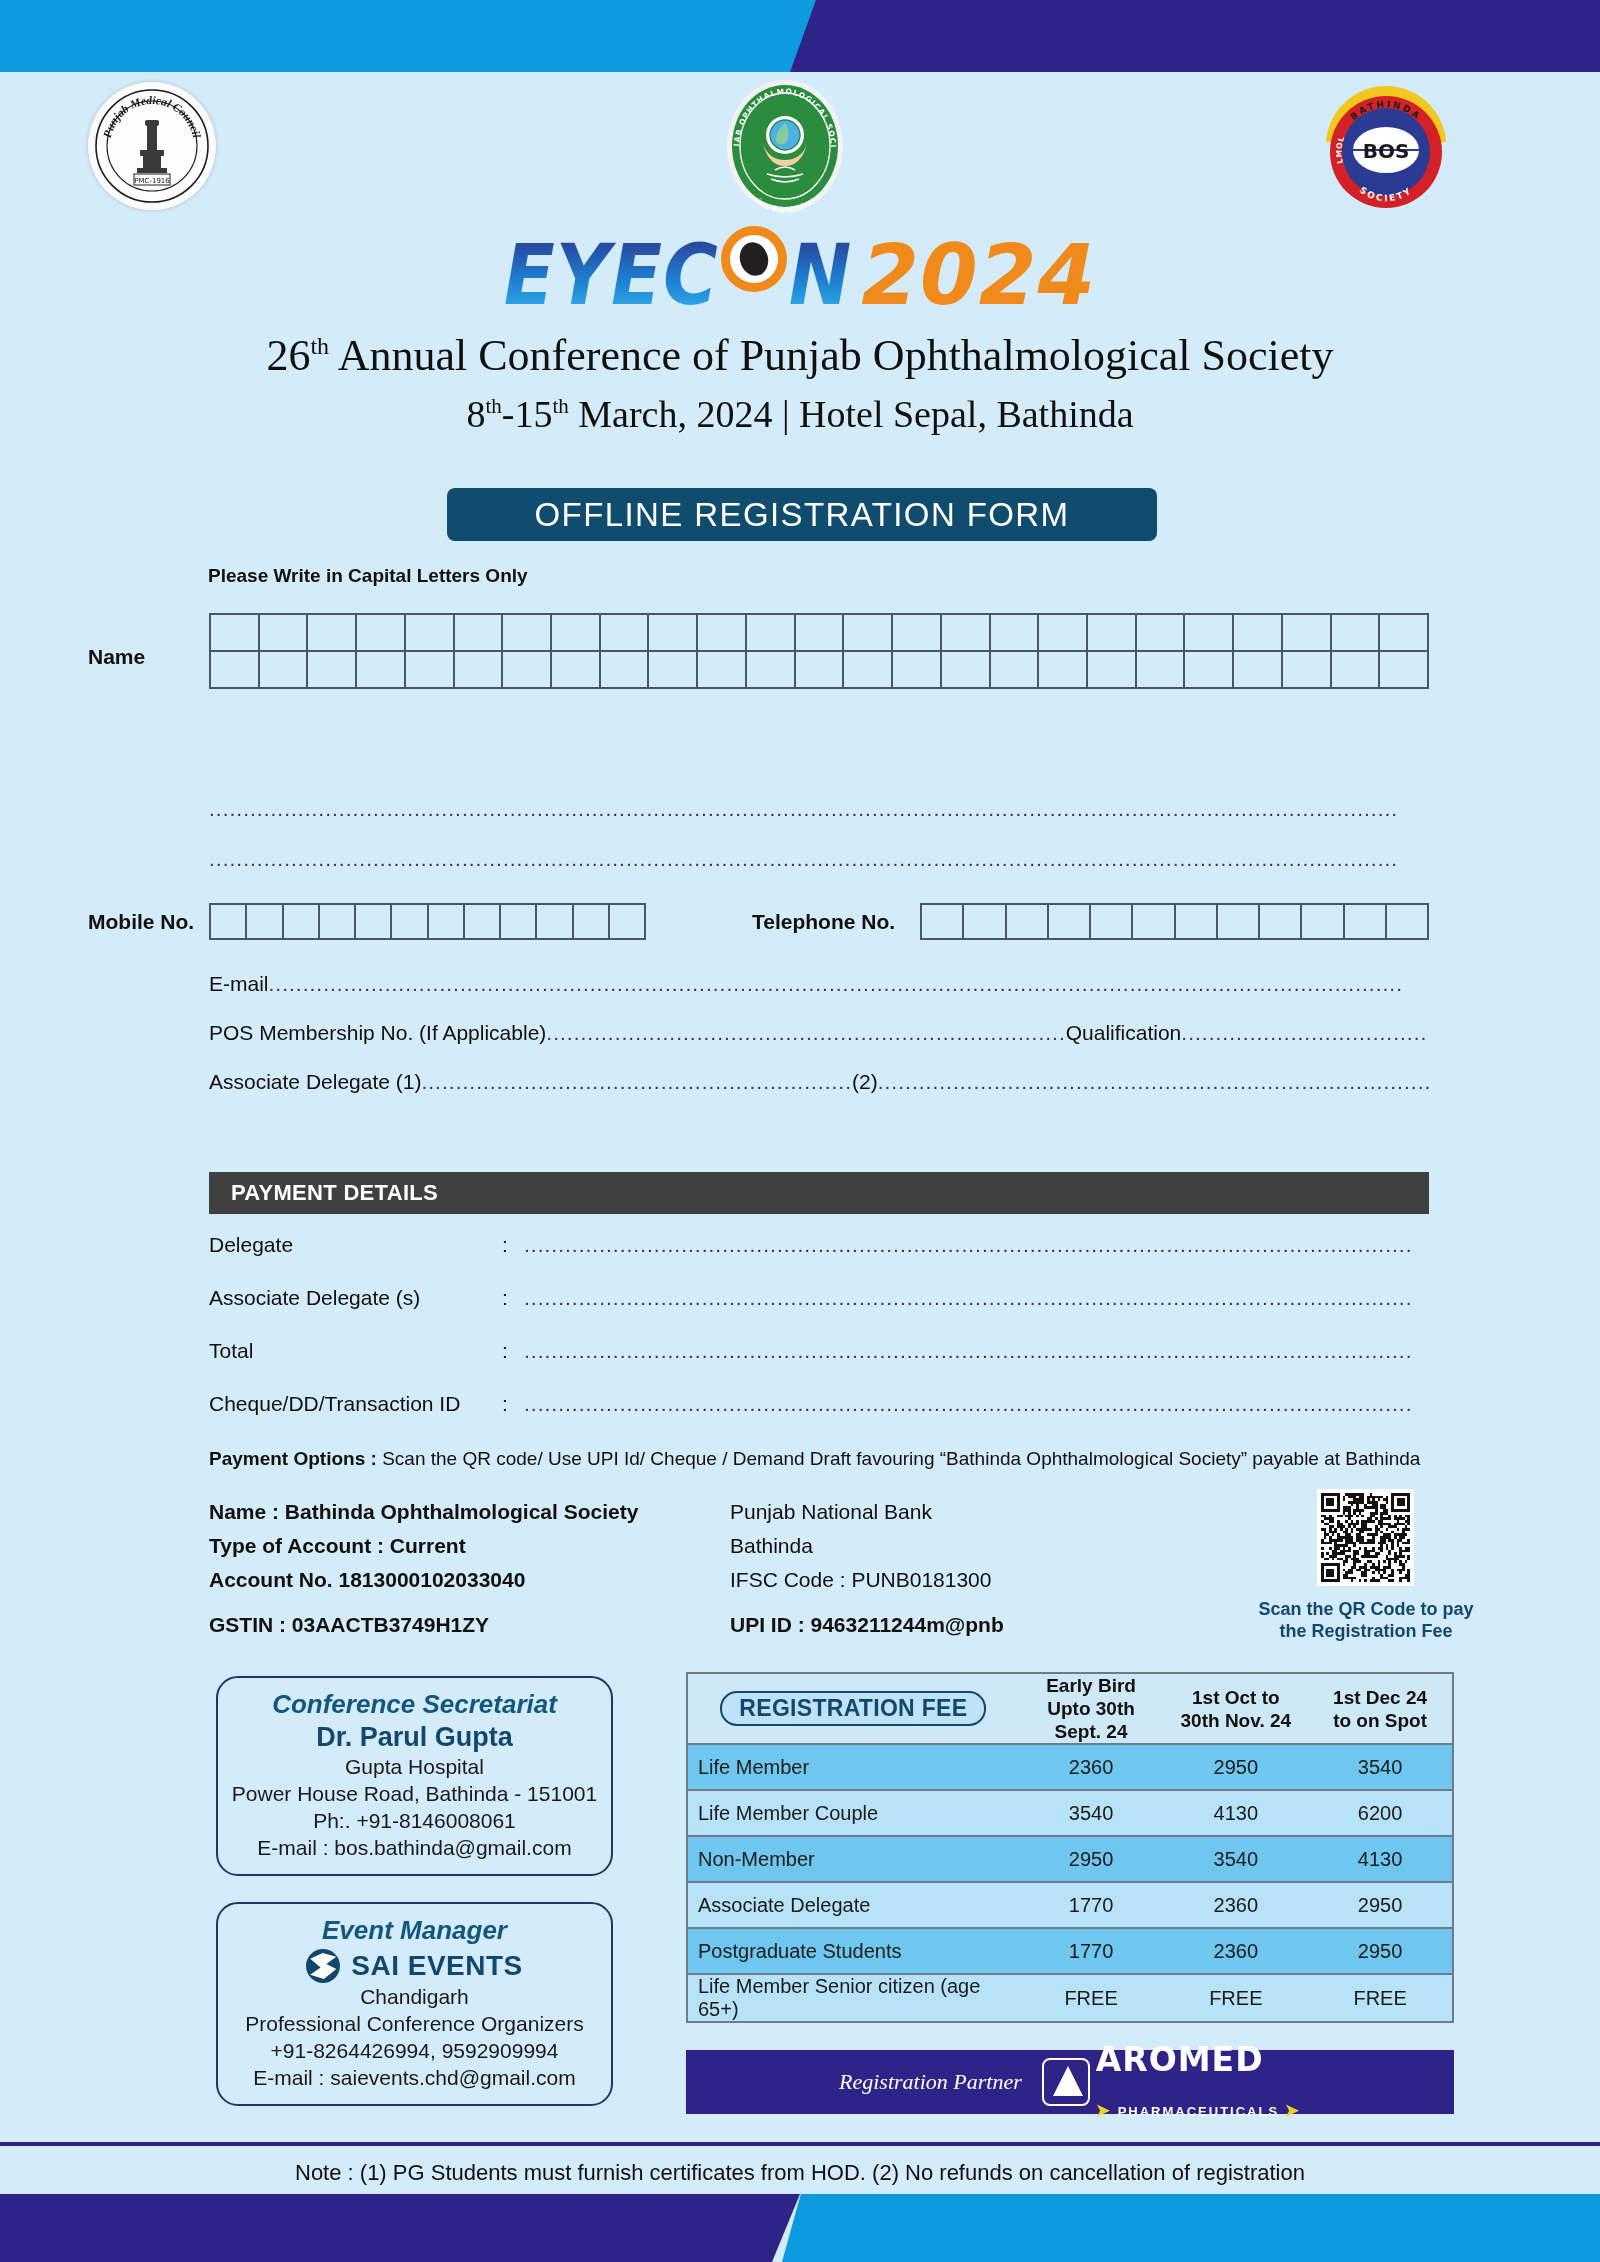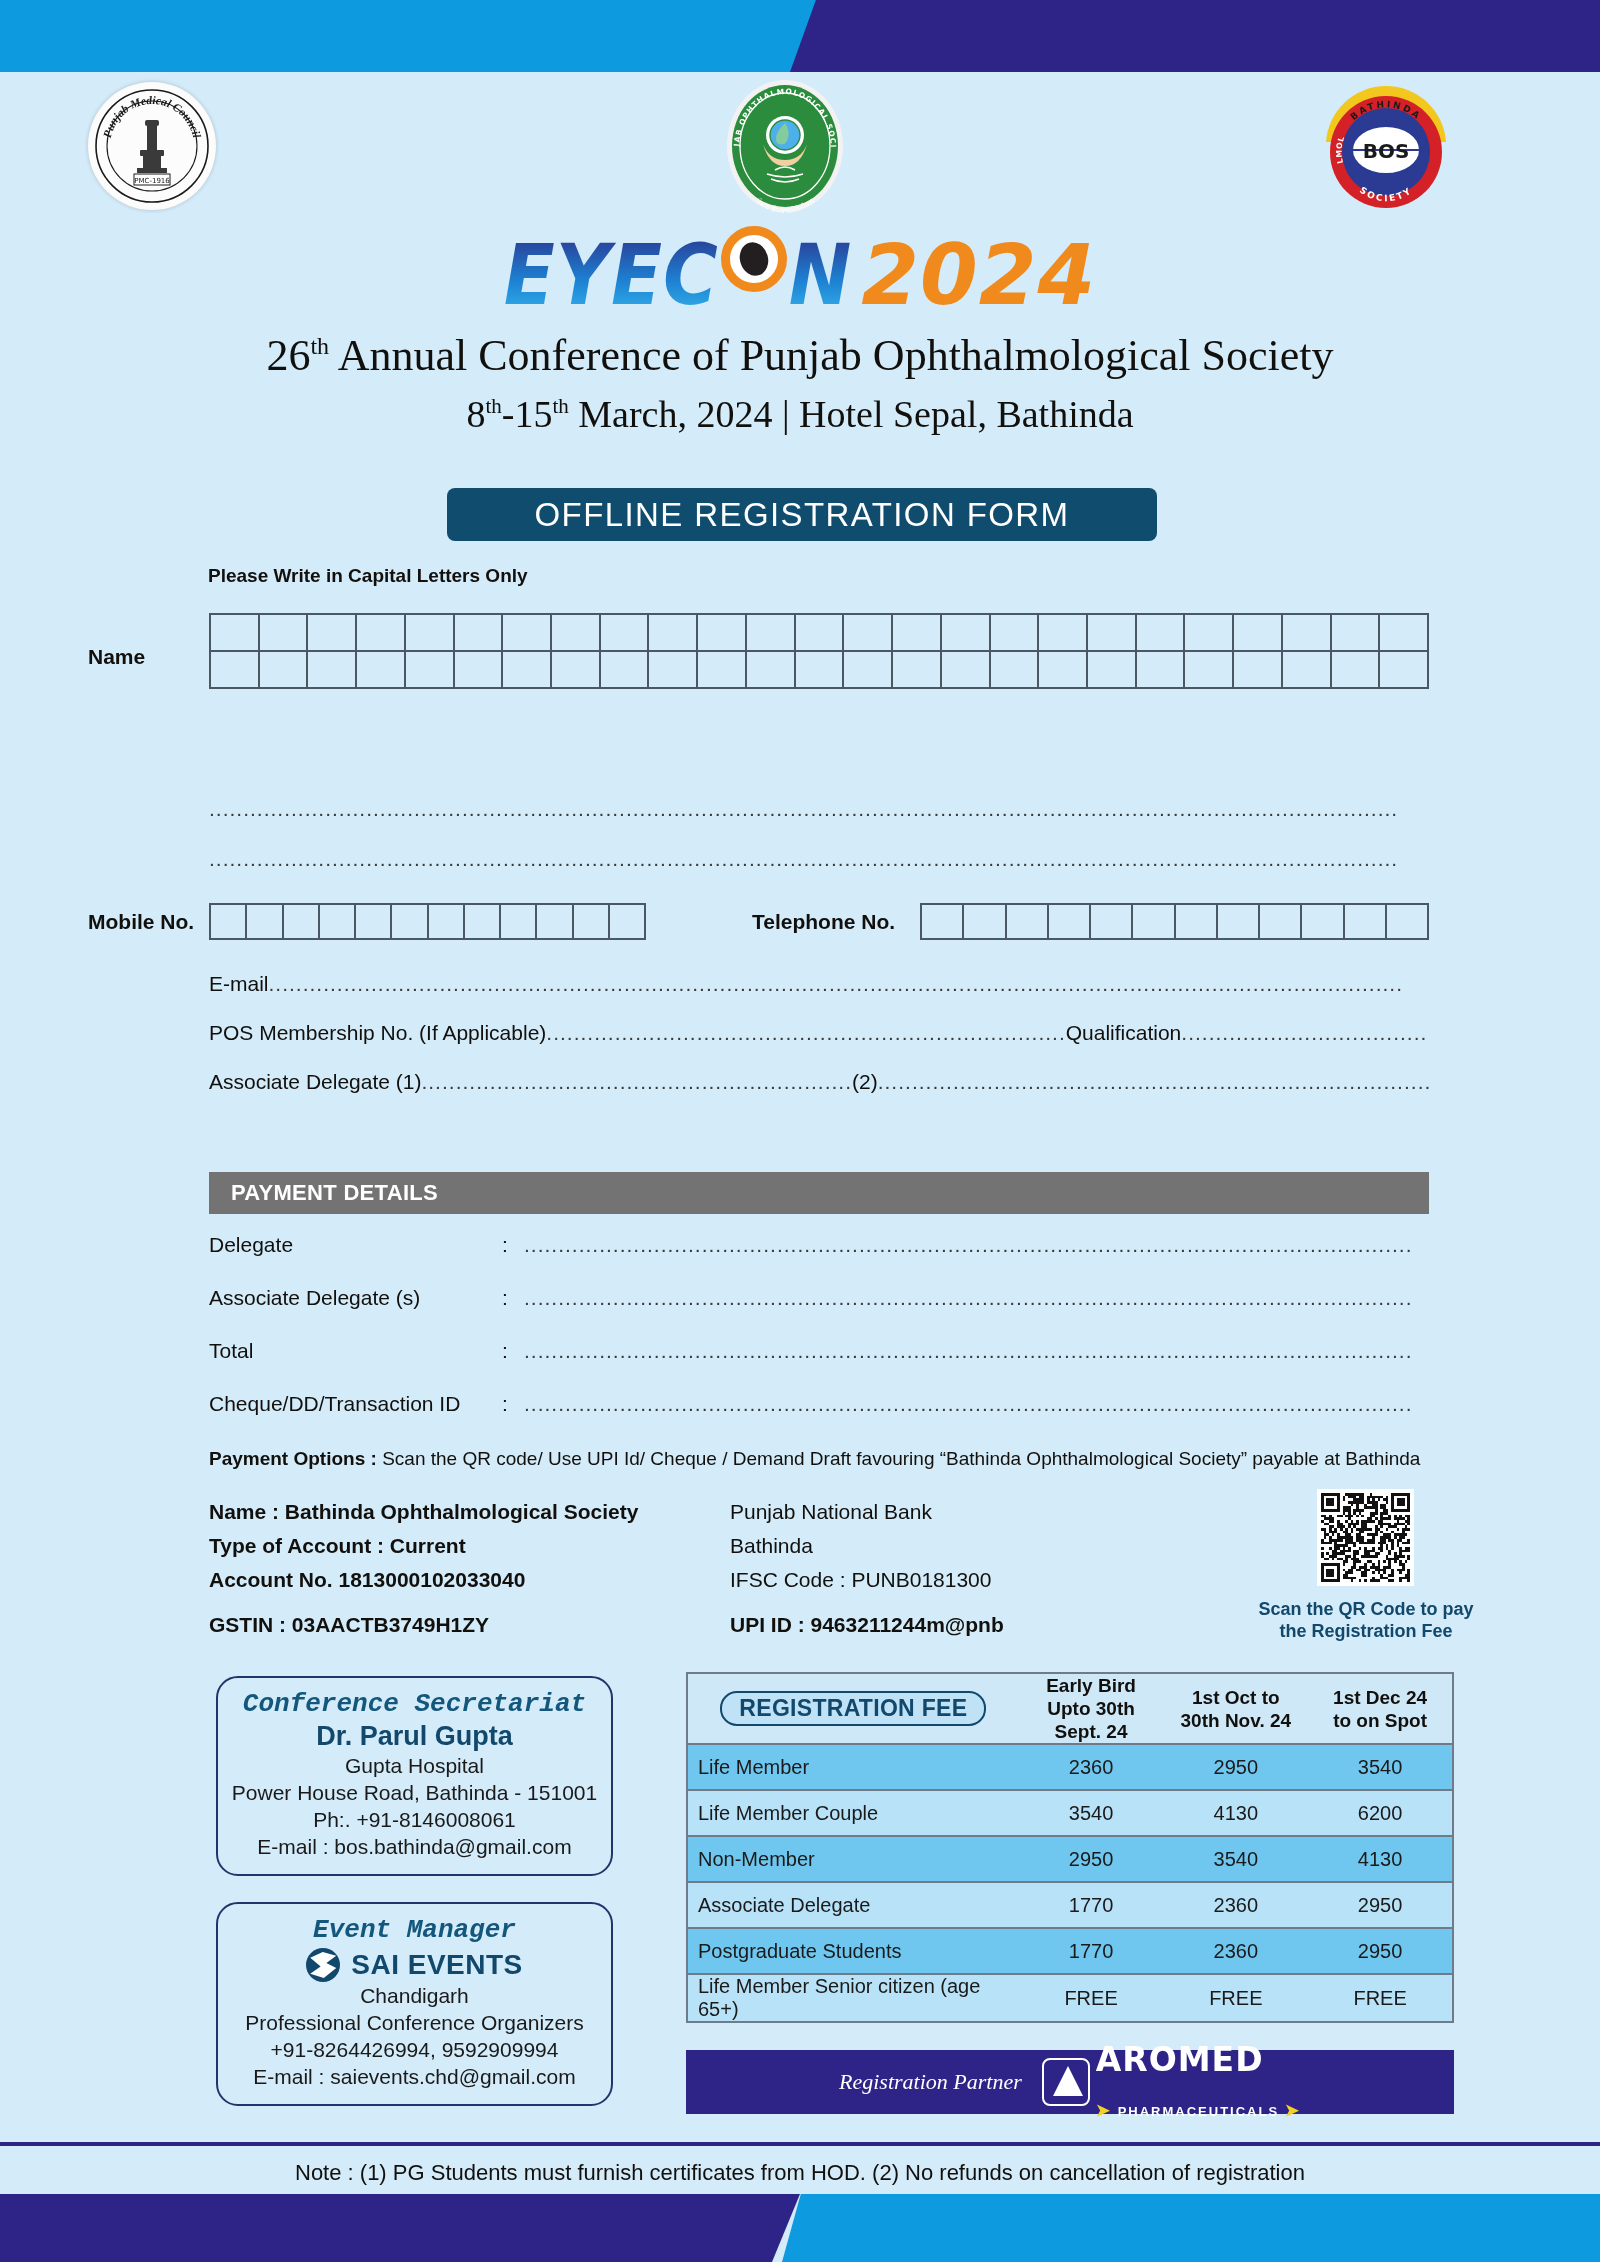--- a/index.html
+++ b/index.html
@@ -215,21 +215,21 @@
     display: flex;
   }
   .small-grid .grid-cell { height: 35px; }
 
   
   .section-bar {
     position: absolute;
     left: 209px;
     width: 1220px;
     height: 42px;
-    background: #737373;
+    background: #404040;
     color: #ffffff;
     font-size: 22px;
     font-weight: bold;
     display: flex;
     align-items: center;
     padding-left: 22px;
     letter-spacing: 0.3px;
   }
   .pay-row {
     position: absolute;
@@ -314,21 +314,21 @@
   .info-box {
     position: absolute;
     border: 2px solid #26336b;
     border-radius: 22px;
     background: #d4ebf9;
     text-align: center;
   }
   .box-secretariat { top: 1676px; left: 216px; width: 397px; height: 200px; }
   .box-manager    { top: 1902px; left: 216px; width: 397px; height: 204px; }
   .box-script {
-    font-family: Liberation Mono, monospace;
+    font-family: Liberation Sans, sans-serif;
     font-style: italic;
     font-weight: bold;
     font-size: 26px;
     color: #14577d;
     margin-top: 11px;
   }
   .box-name {
     font-size: 27px;
     font-weight: bold;
     color: #11486b;

